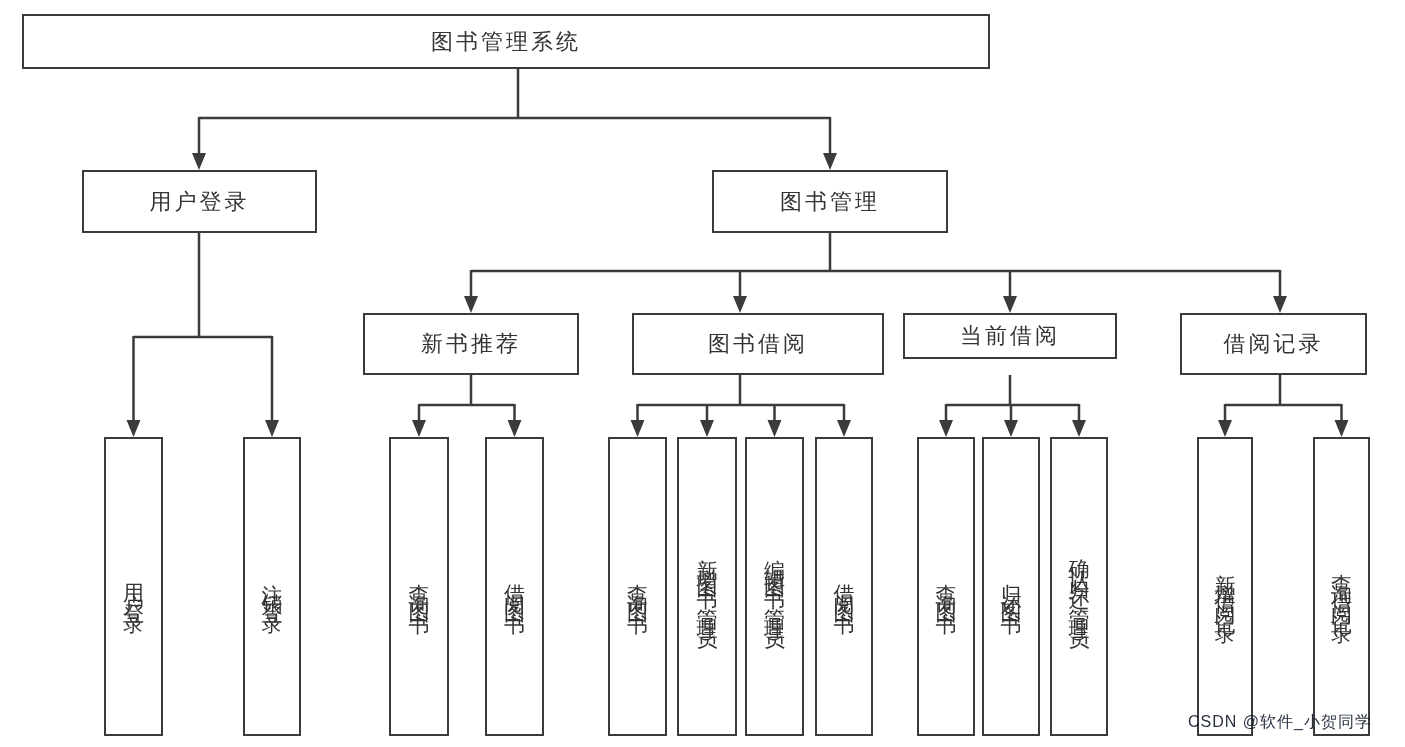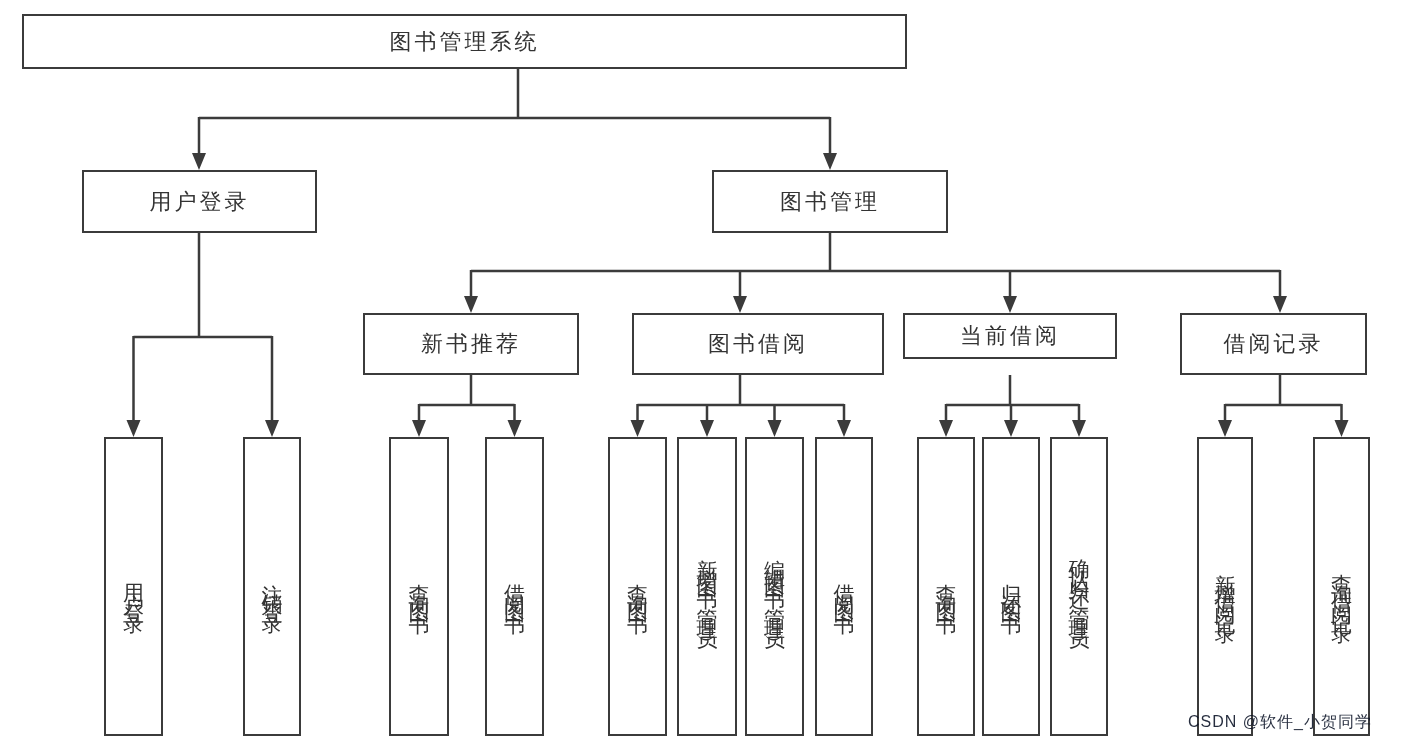--- a/index.html
+++ b/index.html
@@ -80,21 +80,21 @@
       M700 420 L714 420 L707 437 Z
       M767.5 420 L781.5 420 L774.5 437 Z
       M837 420 L851 420 L844 437 Z
       M939 420 L953 420 L946 437 Z
       M1004 420 L1018 420 L1011 437 Z
       M1072 420 L1086 420 L1079 437 Z
       M1218 420 L1232 420 L1225 437 Z
       M1334.5 420 L1348.5 420 L1341.5 437 Z"></path>
   </svg>
 
-  <div class="node root" style="left:22px;top:14px;width:885px;height:55px">图书管理系统</div>
+  <div class="node root" style="left:22px;top:14px;width:968px;height:55px">图书管理系统</div>
 
   <div class="node" style="left:82px;top:170px;width:235px;height:63px">用户登录</div>
   <div class="node" style="left:363px;top:313px;width:216px;height:62px">新书推荐</div>
 
   <div class="node" style="left:712px;top:170px;width:236px;height:63px">图书管理</div>
   <div class="node" style="left:632px;top:313px;width:252px;height:62px">图书借阅</div>
   <div class="node" style="left:903px;top:313px;width:214px;height:46px">当前借阅</div>
   <div class="node" style="left:1180px;top:313px;width:187px;height:62px">借阅记录</div>
 
   <div class="node leaf" style="left:104px;width:59px">用户登录</div>

